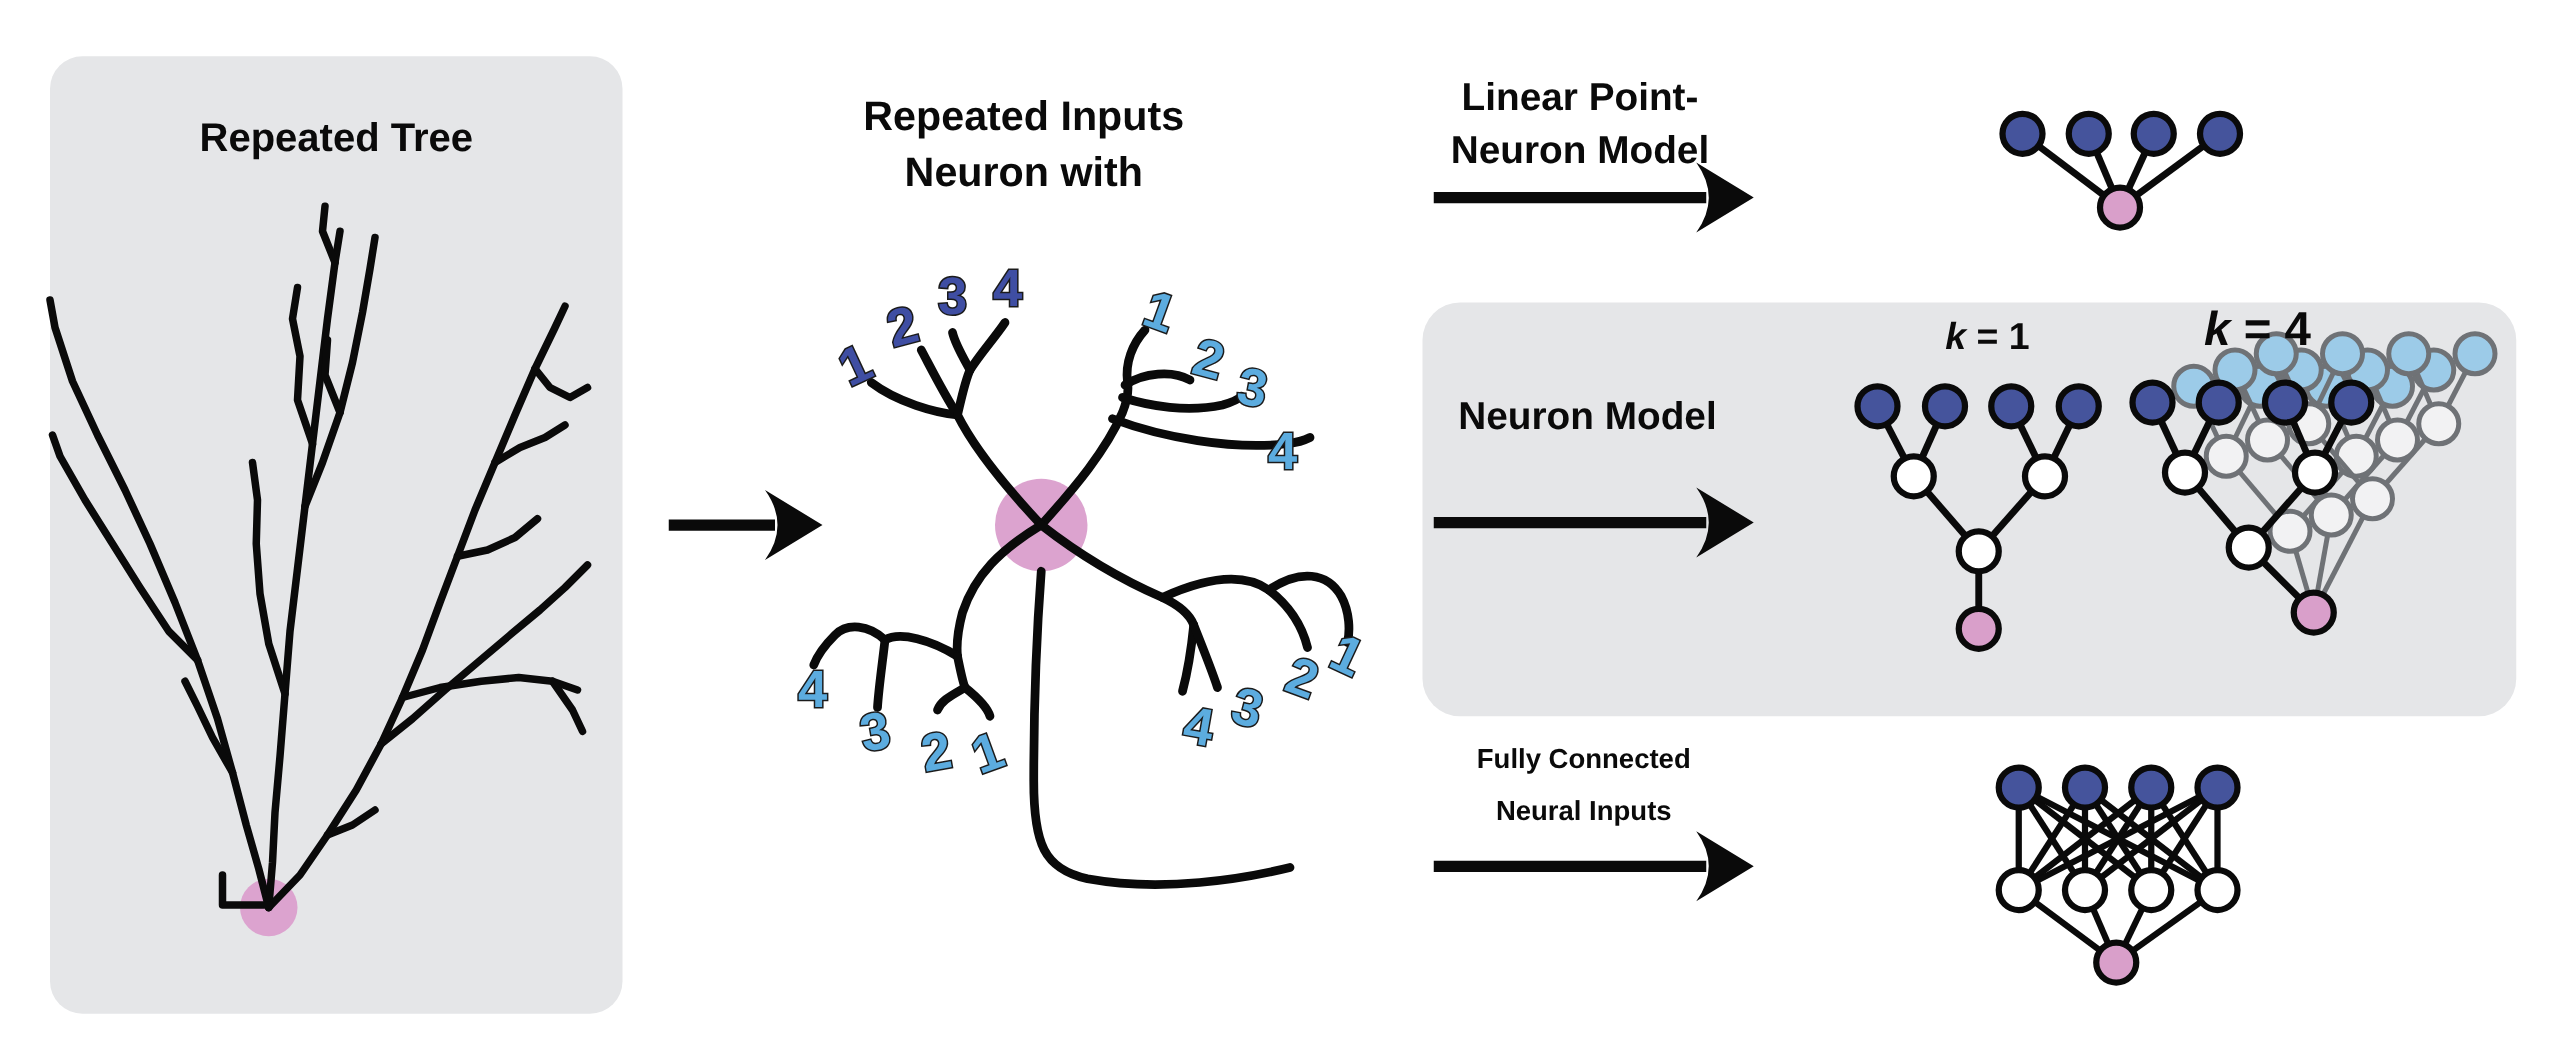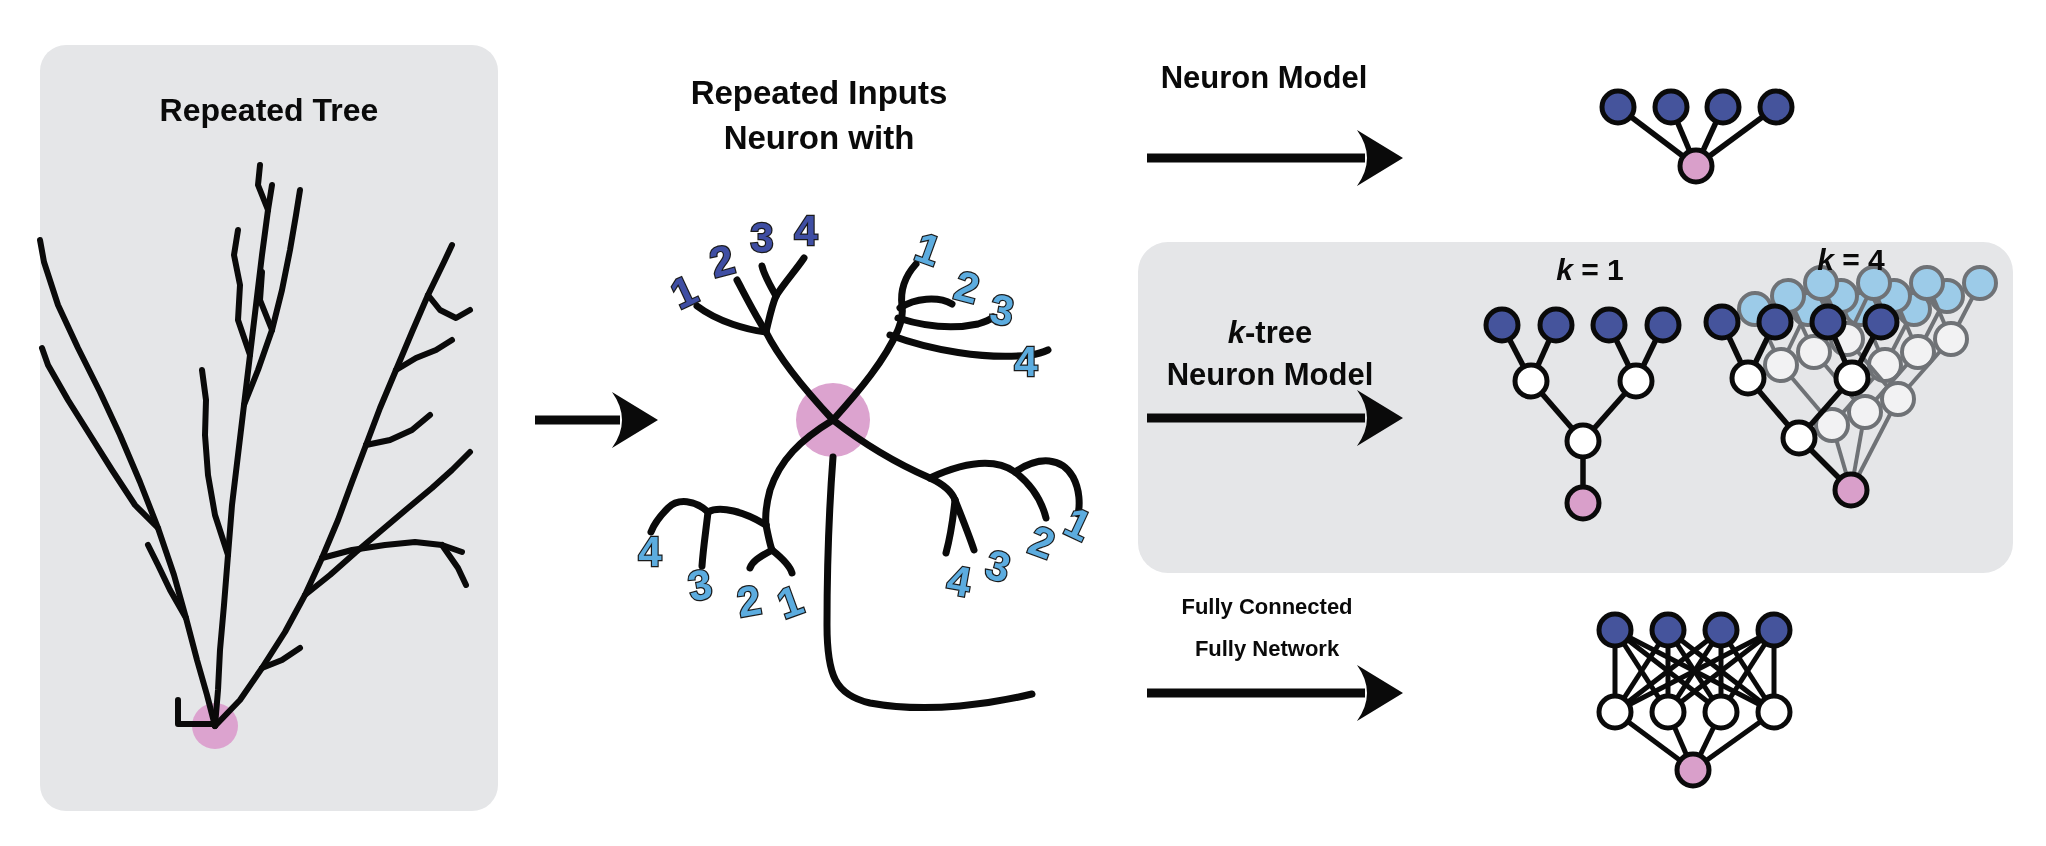--- a/index.html
+++ b/index.html
@@ -11,21 +11,21 @@
   svg#art{position:absolute;left:0;top:0;z-index:2;}
   .txt{position:absolute;z-index:3;color:#0a0a0a;text-align:center;}
   .it{font-style:italic;}
   #left-title{left:119px;top:92px;width:300px;font-size:32px;font-weight:bold;}
   #left-caption{left:69px;top:763px;width:400px;font-size:29px;}
   #mid-title{left:599px;top:70px;width:440px;font-size:33px;font-weight:bold;line-height:45px;}
   #row1-label{left:1044px;top:57px;width:440px;font-size:31px;font-weight:bold;line-height:42px;}
   #row2-label{left:1050px;top:312px;width:440px;font-size:31px;font-weight:bold;line-height:42px;}
   #row3-label{left:1047px;top:586px;width:440px;font-size:22px;font-weight:bold;line-height:42px;}
   #k1-label{left:1490px;top:253px;width:200px;font-size:30px;font-weight:bold;}
-  #k4-label{left:1751px;top:243px;width:200px;font-size:30px;font-weight:bold;}
+  #k4-label{left:1706px;top:243px;width:200px;font-size:38px;font-weight:bold;}
 </style>
 </head>
 <body>
 
 <div class="canvas">
 
   <div id="left-panel" class="panel"></div>
   <div id="ktree-panel" class="panel"></div>
 
   <svg id="art" width="2046" height="846" viewBox="0 0 2046 846">
@@ -235,29 +235,29 @@
   </svg>
 
   <div id="left-title" class="txt">Repeated Tree</div>
 
   <div id="mid-title" class="txt">
     <div>Repeated Inputs</div>
     <div>Neuron with</div>
   </div>
 
   <div id="row1-label" class="txt">
+    <div>Linear Point-</div>
     <div>Neuron Model</div>
   </div>
 
   <div id="row2-label" class="txt">
-    <div><span class="it">k</span><span>-tree</span></div>
     <div>Neuron Model</div>
   </div>
 
   <div id="k1-label" class="txt"><span class="it">k</span><span> = 1</span></div>
   <div id="k4-label" class="txt"><span class="it">k</span><span> = 4</span></div>
 
   <div id="row3-label" class="txt">
     <div>Fully Connected</div>
-    <div>Fully Network</div>
+    <div>Neural Inputs</div>
   </div>
 
 </div>
 
 </body></html>

